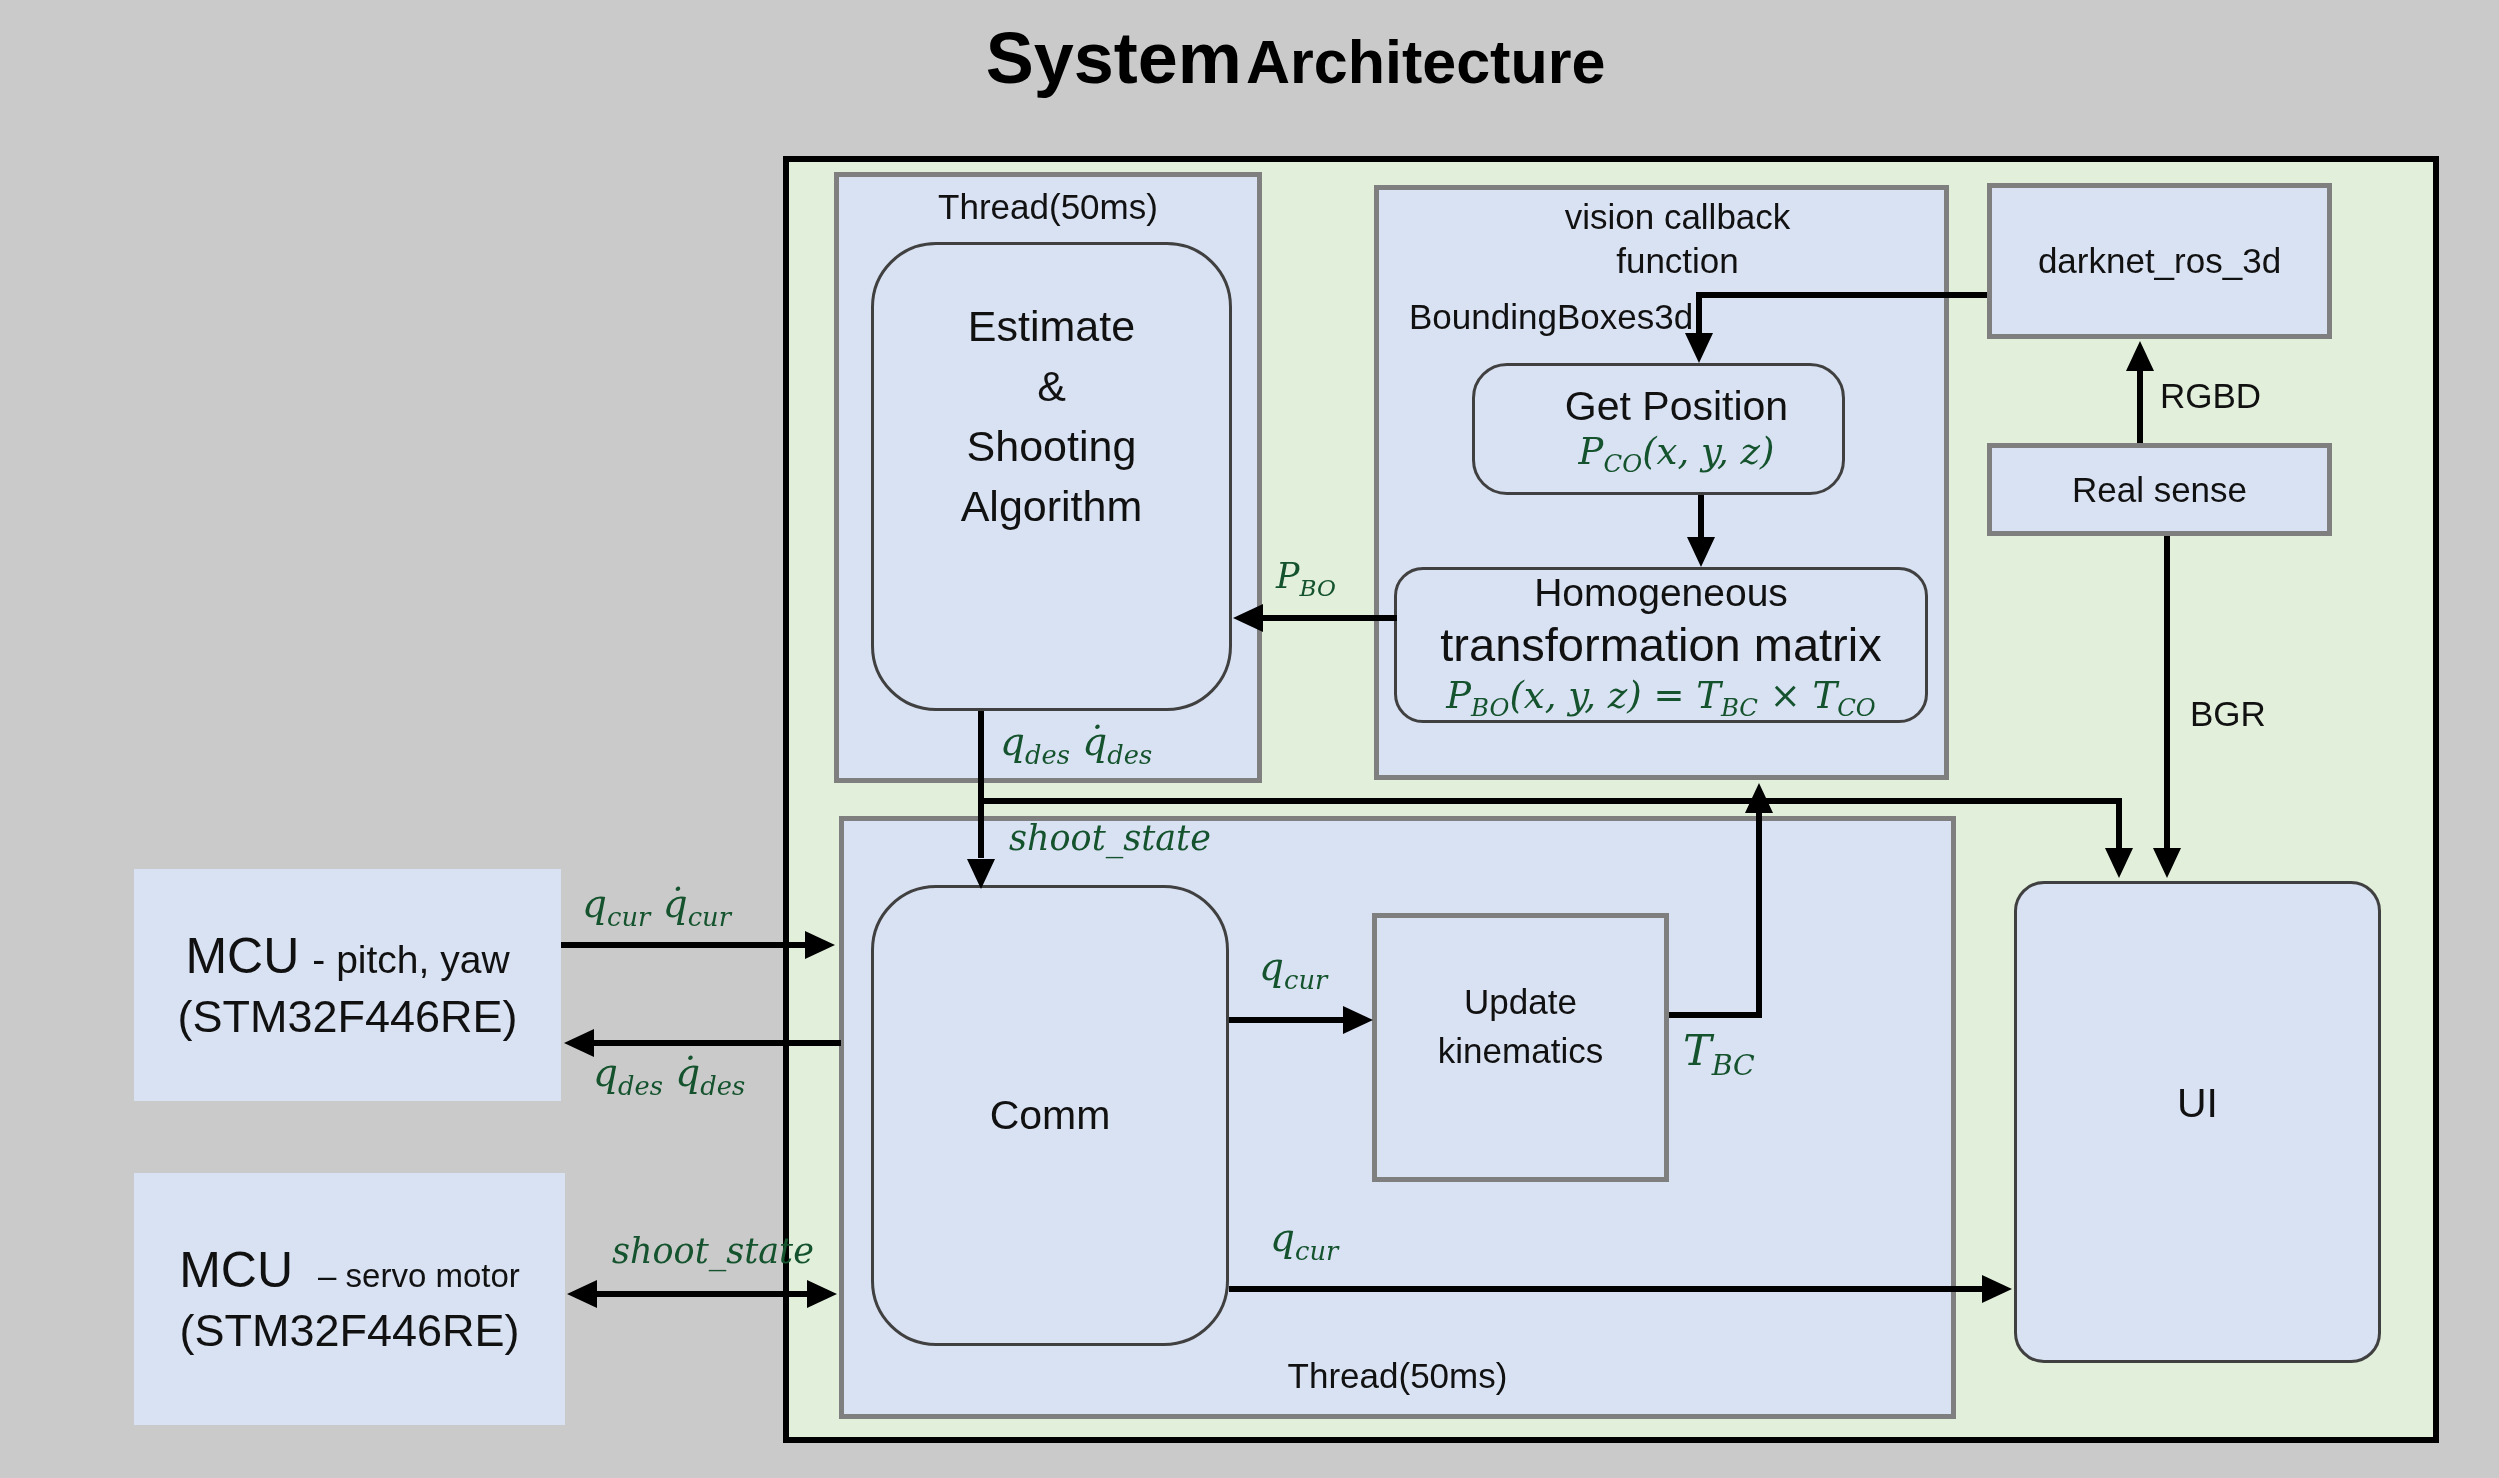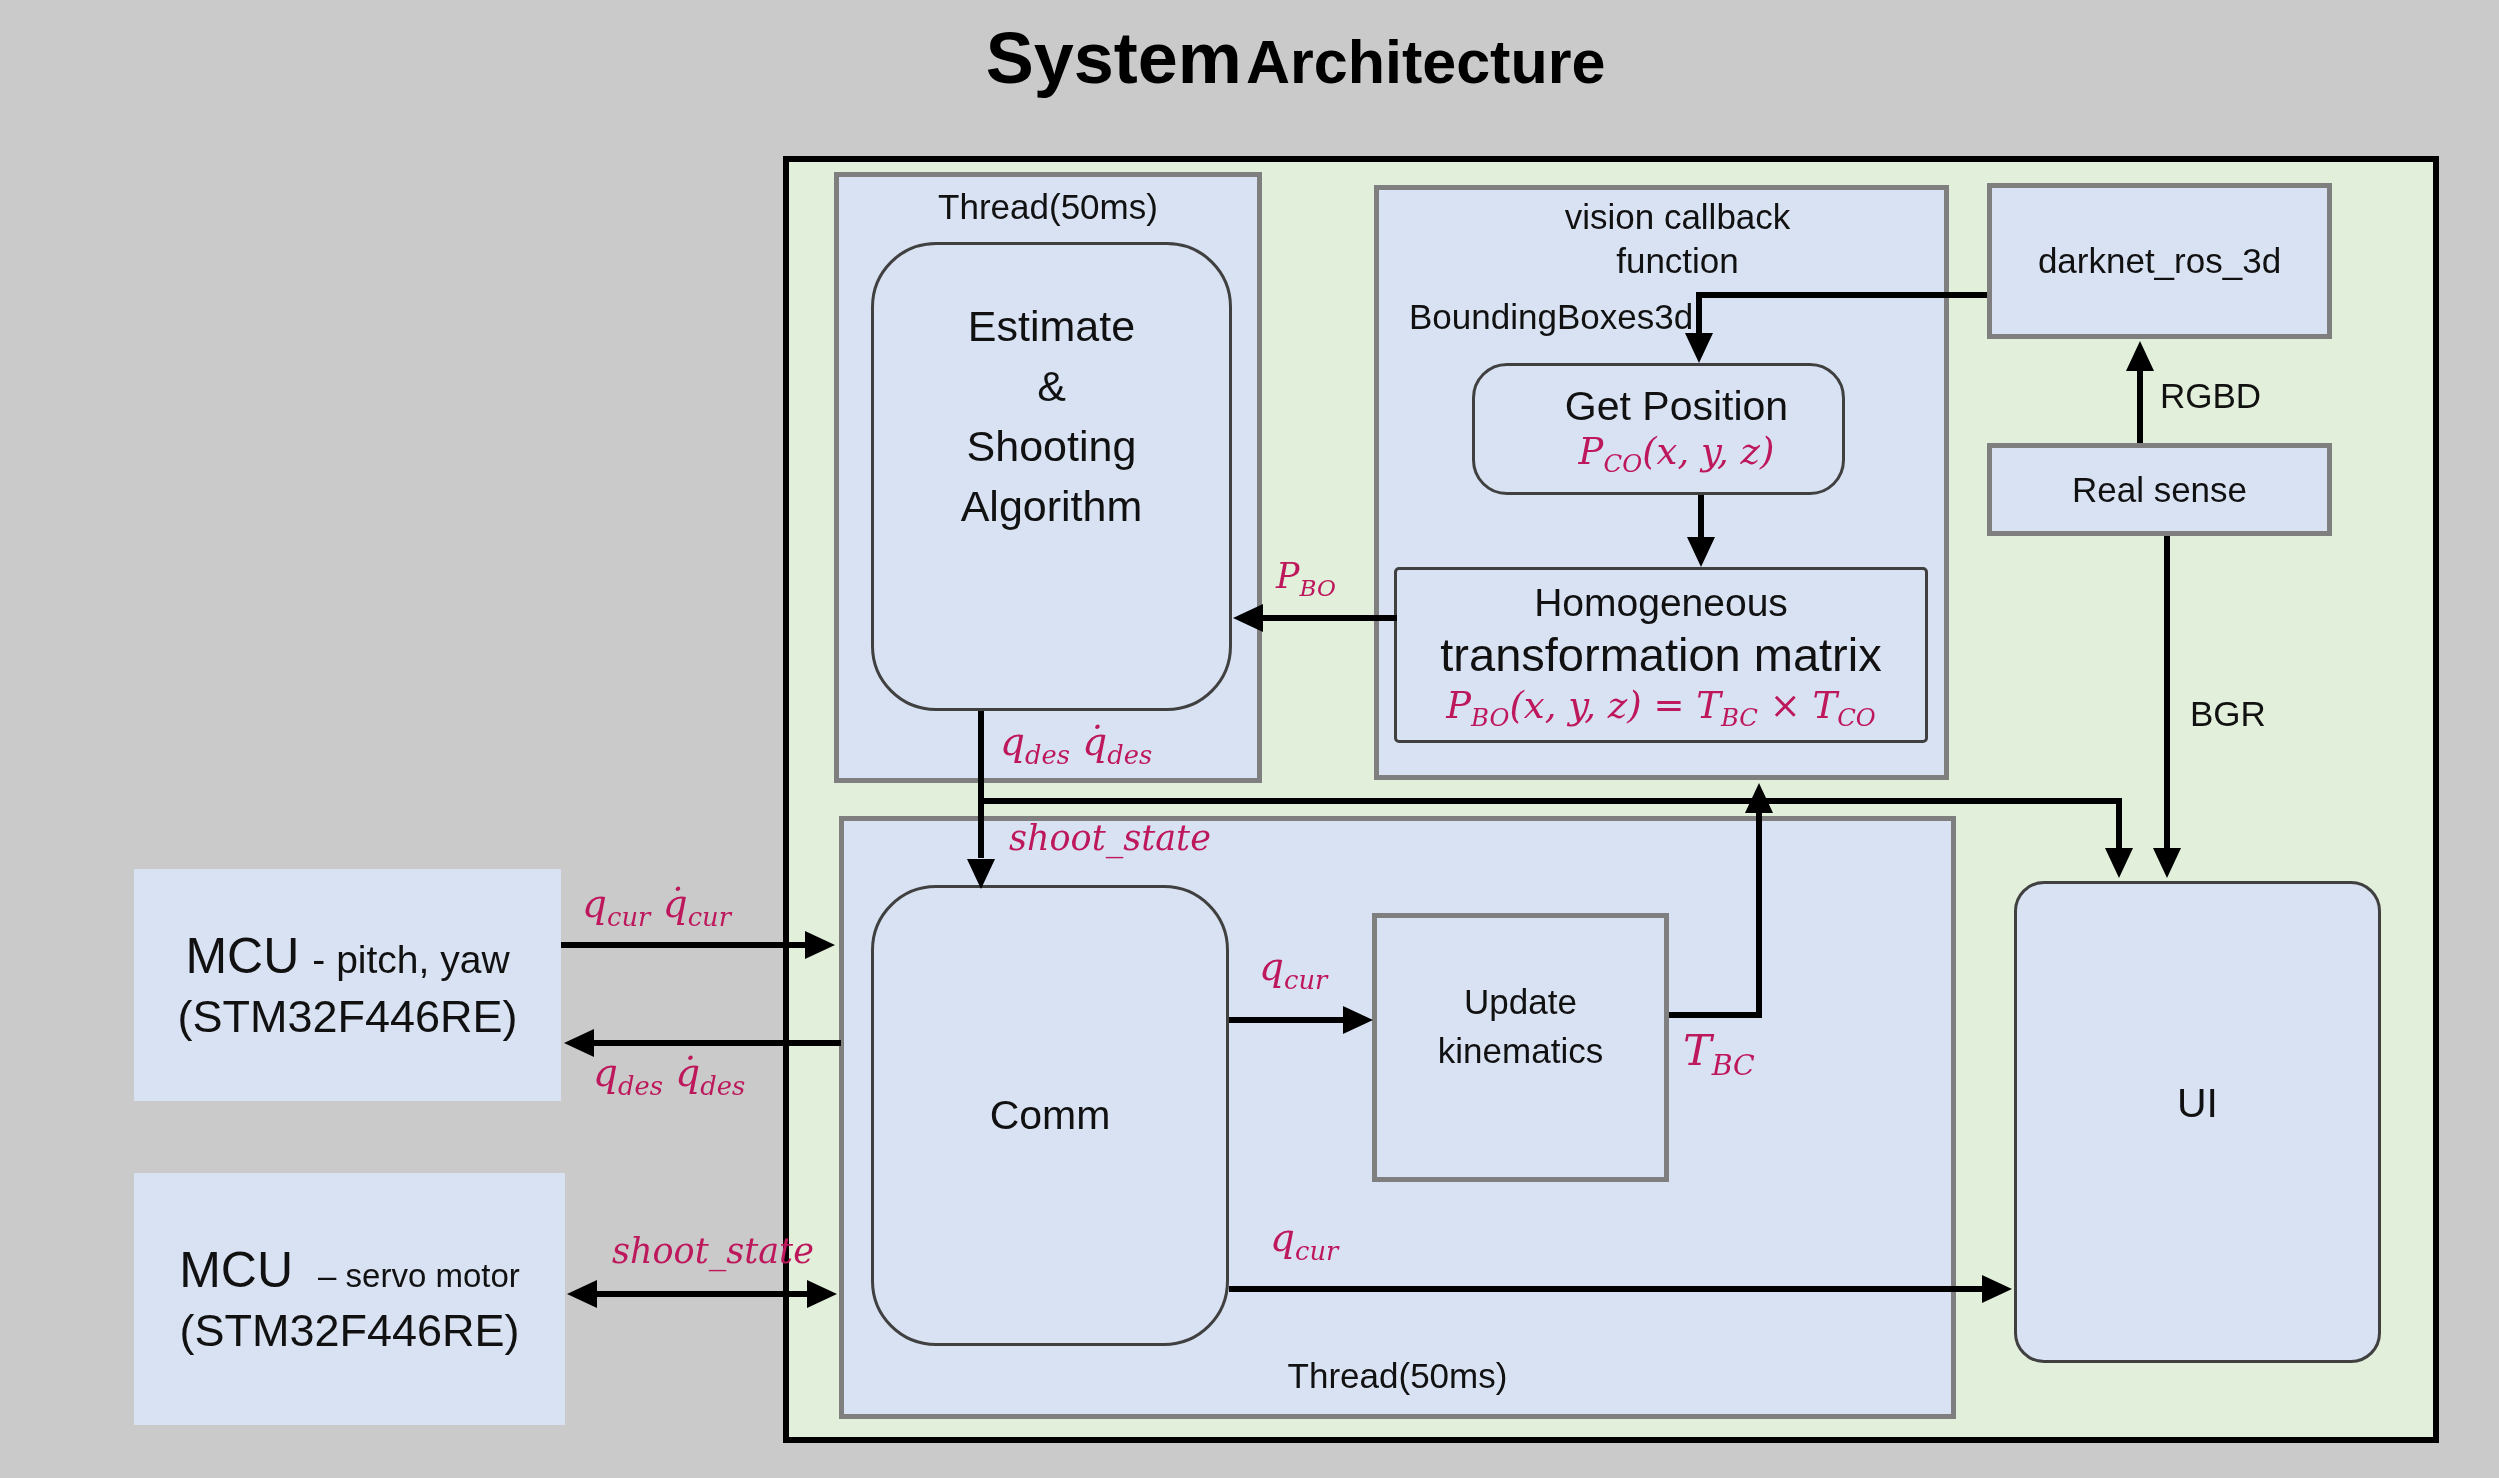--- a/index.html
+++ b/index.html
@@ -20,21 +20,21 @@
   .rnode{position:absolute;background:var(--node-fill);border:3.7px solid var(--rounded-border);
          box-sizing:border-box;display:flex;align-items:center;justify-content:center;
          text-align:center;flex-direction:column;}
   .line{position:absolute;background:var(--arrow);}
   .ah{position:absolute;width:0;height:0;}
   .ah-r{border-top:14px solid transparent;border-bottom:14px solid transparent;border-left:30px solid var(--arrow);}
   .ah-l{border-top:14px solid transparent;border-bottom:14px solid transparent;border-right:30px solid var(--arrow);}
   .ah-d{border-left:14px solid transparent;border-right:14px solid transparent;border-top:30px solid var(--arrow);}
   .ah-u{border-left:14px solid transparent;border-right:14px solid transparent;border-bottom:30px solid var(--arrow);}
   .sans{font-family:"Liberation Sans",sans-serif;color:var(--text);}
-  .math{font-family:"DejaVu Serif",serif;font-style:italic;color:#be185d;white-space:nowrap;}
+  .math{font-family:"DejaVu Serif",serif;font-style:italic;color:#14532d;white-space:nowrap;}
   sub{font-size:66%;line-height:0;}
   .ctr{text-align:center;}
   #title{position:absolute;left:554px;top:16.7px;width:1483px;text-align:center;
          font-weight:700;color:#000;line-height:1.15;white-space:nowrap;}
   #title .w1{font-size:72px;}
   #title .w2{font-size:61px;}
 </style>
 </head>
 <body>
 
@@ -56,21 +56,21 @@
 
   <div class="node" style="left:1374px;top:185px;width:575px;height:595px;"></div>
   <div class="abs ctr sans" style="left:1374px;top:195px;width:575px;font-size:35px;line-height:1.25;padding-left:16px;">vision callback<br>function</div>
   <div class="abs sans" style="left:1409px;top:297px;font-size:35px;">BoundingBoxes3d</div>
 
   <div class="rnode" style="left:1472px;top:363px;width:373px;height:132px;border-radius:35px;padding-left:36px;">
     <div class="sans" style="font-size:41px;line-height:1.15;">Get Position</div>
     <div class="math" style="font-size:37px;line-height:1.2;">P<sub>CO</sub>(x, y, z)</div>
   </div>
 
-  <div class="rnode" style="left:1394px;top:567px;width:534px;height:176px;border-radius:5px;">
+  <div class="rnode" style="left:1394px;top:567px;width:534px;height:156px;border-radius:29px;">
     <div class="sans" style="font-size:39px;line-height:1.2;">Homogeneous</div>
     <div class="sans" style="font-size:47px;line-height:1.2;">transformation matrix</div>
     <div class="math" style="font-size:37px;line-height:1.25;">P<sub>BO</sub>(x, y, z) = T<sub>BC</sub> × T<sub>CO</sub></div>
   </div>
 
   <div class="node" style="left:1987px;top:183px;width:345px;height:156px;display:flex;align-items:center;justify-content:center;">
     <span class="sans" style="font-size:35px;">darknet_ros_3d</span>
   </div>
   <div class="node" style="left:1987px;top:443px;width:345px;height:93px;display:flex;align-items:center;justify-content:center;">
     <span class="sans" style="font-size:35px;">Real sense</span>

